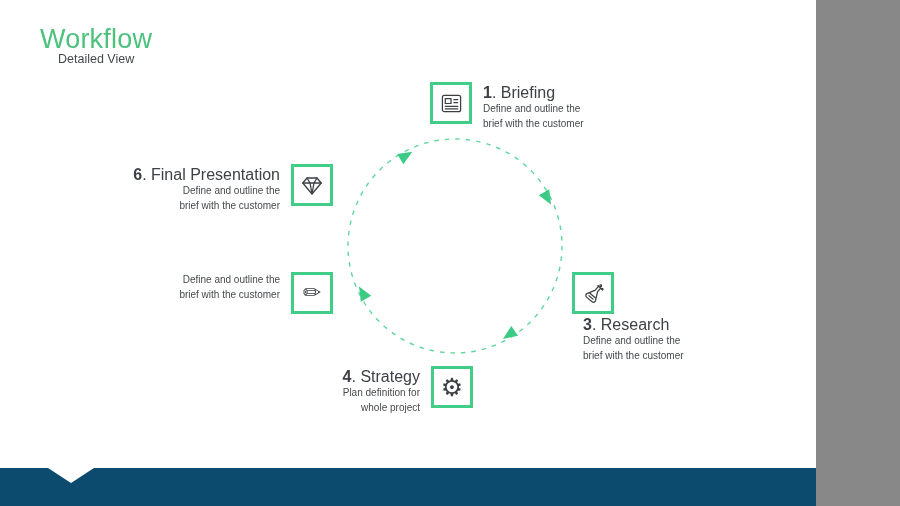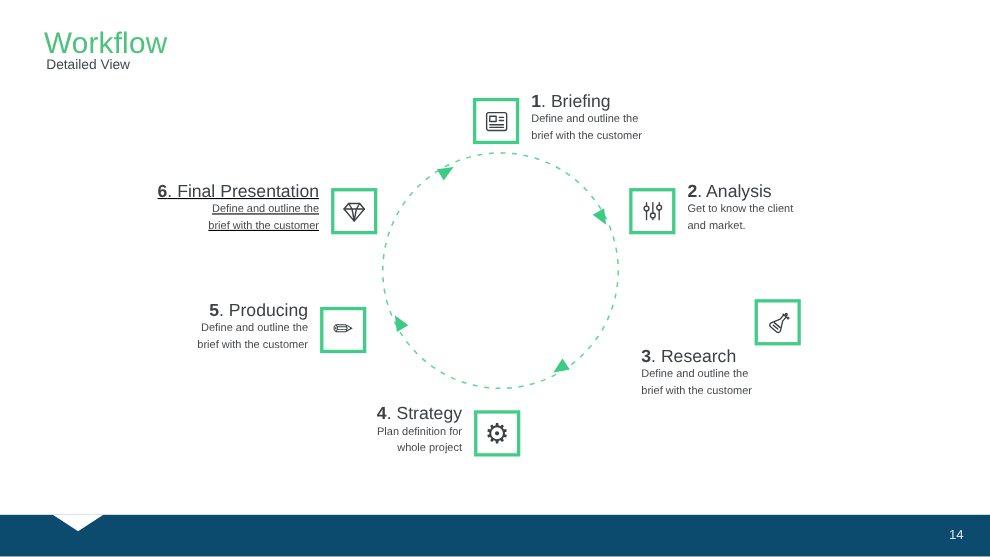--- a/index.html
+++ b/index.html
@@ -1,28 +1,28 @@
 <!DOCTYPE html>
 <html><head>
 <meta charset="utf-8">
 <style>
   html,body{margin:0;padding:0;background:#888;}
   .slide{
-    position:relative;width:900px;height:506px;background:#ffffff;
+    position:relative;width:816px;height:506px;background:#ffffff;
     font-family:"Liberation Sans","DejaVu Sans",sans-serif;overflow:hidden;
   }
   
   .title{position:absolute;left:40px;top:24px;font-size:27px;color:#4cc27d;font-weight:400;letter-spacing:.2px;}
-  .subtitle{position:absolute;left:42px;top:52px;font-size:12.5px;color:#43484b;font-weight:400;}
+  .subtitle{position:absolute;left:58px;top:52px;font-size:12.5px;color:#43484b;font-weight:400;}
   .logo{position:absolute;right:40px;top:30px;font-size:23px;color:#50d093;font-weight:400;letter-spacing:.14em;white-space:nowrap;}
   .logo .caret{font-size:.8em;vertical-align:.1em;letter-spacing:.14em;}
   
   .cycle{position:absolute;left:335px;top:126px;width:240px;height:240px;}
   
-  .item{position:absolute;display:flex;align-items:flex-end;}
+  .item{position:absolute;display:flex;align-items:flex-start;}
   .iconbox{
     width:42px;height:42px;border:3px solid #41cd88;background:#fff;
     display:flex;align-items:center;justify-content:center;flex:0 0 auto;box-sizing:border-box;
     color:#3b4043;
   }
   .iconbox svg{stroke:#3b4043;fill:none;stroke-width:1.3;stroke-linecap:round;stroke-linejoin:round;}
   .glyph{font-size:25px;line-height:1;color:#3b4043;font-family:"DejaVu Sans",sans-serif;}
   .text{padding-top:1px;}
   .item.right-side .text{margin-left:11px;width:145px;text-align:left;}
   .item.left-side .text{margin-right:11px;width:170px;text-align:right;}
@@ -59,35 +59,20 @@
         <path d="M14.5 8h4M14.5 11h4M5.5 15h13M5.5 17.5h13"></path>
       </svg>
     </div>
     <div class="text">
       <div class="step-title"><span class="num">1</span><span>. </span><span>Briefing</span></div>
       <div class="desc">Define and outline the
 brief with the customer</div>
     </div>
   </div>
 
-  <div class="item right-side" style="left:572px;top:164px;">
-    <div class="iconbox">
-      <svg width="23" height="23" viewBox="0 0 24 24">
-        <path d="M6 3.5v16M12 3.5v16M18 3.5v16"></path>
-        <circle cx="6" cy="9" r="2.3" fill="#ffffff"></circle>
-        <circle cx="12" cy="15.5" r="2.3" fill="#ffffff"></circle>
-        <circle cx="18" cy="8" r="2.3" fill="#ffffff"></circle>
-      </svg>
-    </div>
-    <div class="text">
-      <div class="step-title"><span class="num">2</span><span>. </span><span>Analysis</span></div>
-      <div class="desc">Get to know the client
-and market.</div>
-    </div>
-  </div>
 
   <div class="item right-side" style="left:572px;top:272px;flex-direction:column;">
     <div class="iconbox">
       <svg width="23" height="23" viewBox="0 0 24 24">
         <g transform="rotate(40 12 13)">
           <path d="M9.5 3h5M10.5 3.3v5L6.2 16.7a2.2 2.2 0 0 0 2 3.1h7.6a2.2 2.2 0 0 0 2-3.1L13.5 8.3v-5"></path>
           <path d="M8.3 14.5h7.4M9.2 17h5.6"></path>
         </g>
         <circle cx="19.6" cy="4" r="0.9"></circle>
         <path d="M21.3 6.6v1.8M20.4 7.5h1.8"></path>
@@ -106,30 +91,29 @@
       <div class="desc">Plan definition for
 whole project</div>
     </div>
     <div class="iconbox">
       <span class="glyph">⚙</span>
     </div>
   </div>
 
   <div class="item left-side" style="left:110px;top:272px;">
     <div class="text">
-      <div class="step-title"><span class="num">5</span><span>. </span><span>Producing</span></div>
       <div class="desc">Define and outline the
 brief with the customer</div>
     </div>
     <div class="iconbox">
       <span class="glyph" style="font-size:22px">✏</span>
     </div>
   </div>
 
-  <div class="item left-side" style="left:120px;top:164px;text-decoration:underline;">
+  <div class="item left-side" style="left:110px;top:164px;">
     <div class="text">
       <div class="step-title"><span class="num">6</span><span>. </span><span>Final Presentation</span></div>
       <div class="desc">Define and outline the
 brief with the customer</div>
     </div>
     <div class="iconbox">
       <svg width="24" height="24" viewBox="0 0 24 24">
         <path d="M7 5h10l4.2 5L12 21 2.8 10z"></path>
         <path d="M2.8 10h18.4M7 5l3 5 2 10.5M17 5l-3 5-2 10.5M10 10h4"></path>
       </svg>

